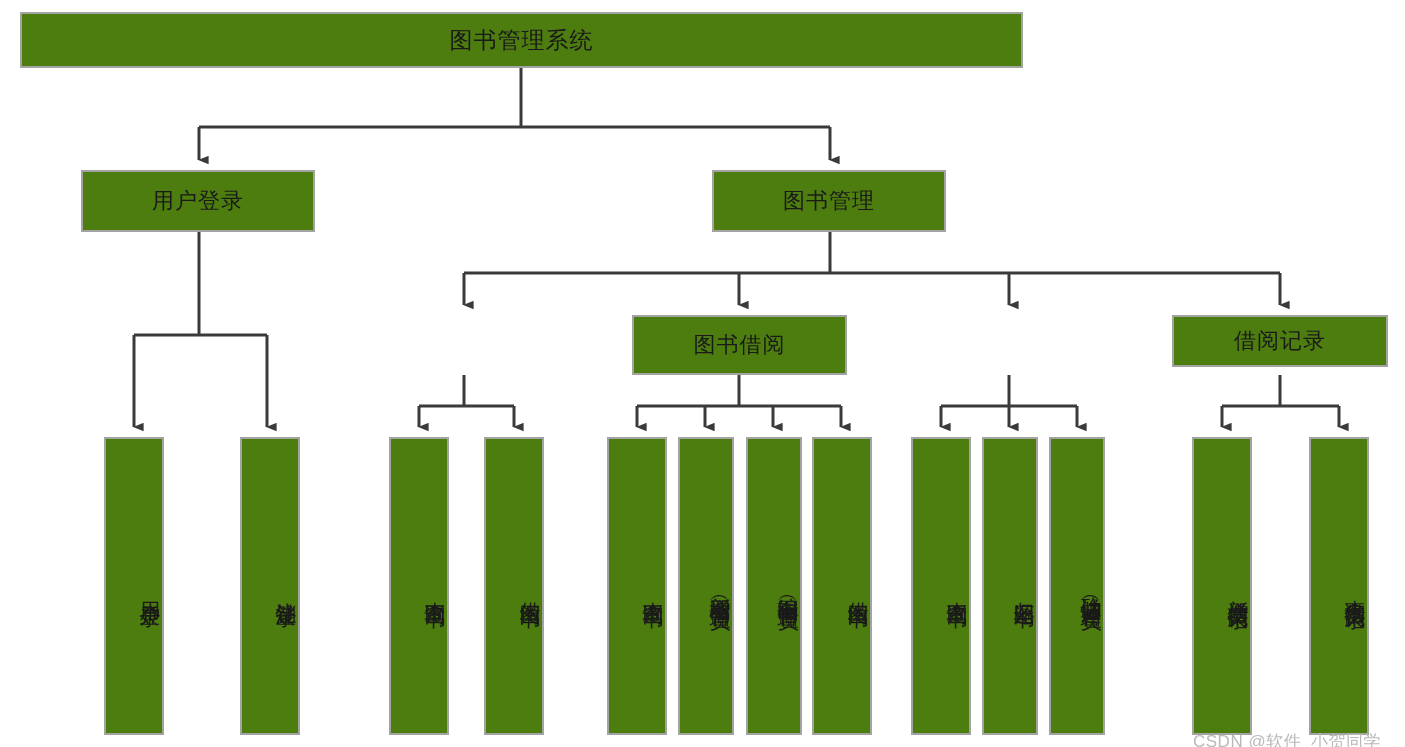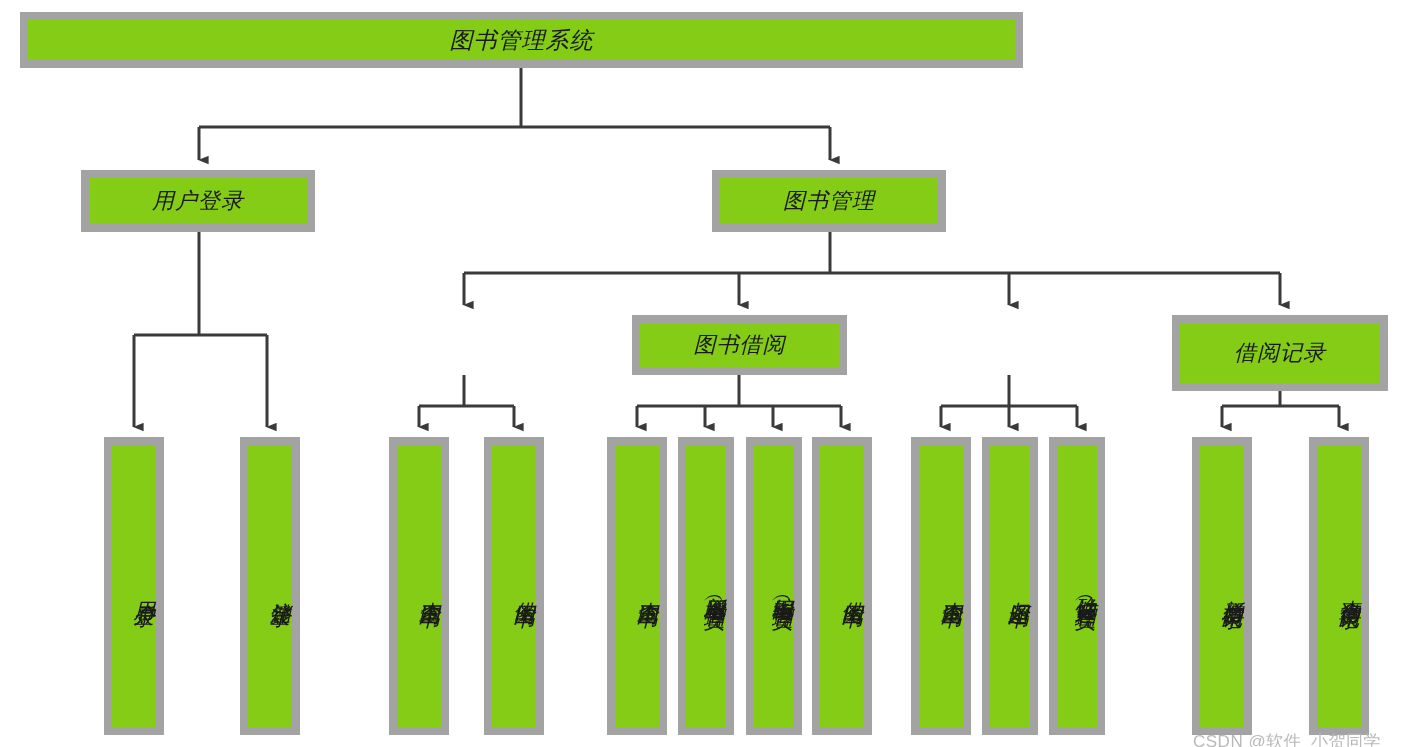--- a/index.html
+++ b/index.html
@@ -21,27 +21,26 @@
     position: absolute;
     left: 0;
     top: 0;
     width: 1405px;
     height: 747px;
     pointer-events: none;
   }
   .node {
     position: absolute;
     box-sizing: border-box;
-    background: #84cc16;
-    border: 8px solid #a3a3a3;
+    background: #4d7c0f;
+    border: 2px solid #a3a3a3;
     display: flex;
     align-items: center;
     justify-content: center;
     color: #1a1a1a;
-    font-style: italic;
   }
   .node.h {
     font-size: 22px;
     letter-spacing: 1px;
   }
   .node.v {
     font-size: 21px;
     writing-mode: vertical-rl;
     text-orientation: upright;
     letter-spacing: 2px;
@@ -132,21 +131,21 @@
   <div class="node h" style="left:81px; top:170px; width:234px; height:62px;">
     <span>用户登录</span>
   </div>
   <div class="node h" style="left:712px; top:170px; width:234px; height:62px;">
     <span>图书管理</span>
   </div>
 
   <div class="node h" style="left:632px; top:315px; width:215px; height:60px;">
     <span>图书借阅</span>
   </div>
-  <div class="node h" style="left:1172px; top:315px; width:216px; height:76px;">
+  <div class="node h" style="left:1172px; top:315px; width:216px; height:52px;">
     <span>借阅记录</span>
   </div>
 
   <div class="node v" style="left:104px; top:437px; width:60px; height:298px;">
     <span>用户登录</span>
   </div>
   <div class="node v" style="left:240px; top:437px; width:60px; height:298px;">
     <span>注销登录</span>
   </div>
 

